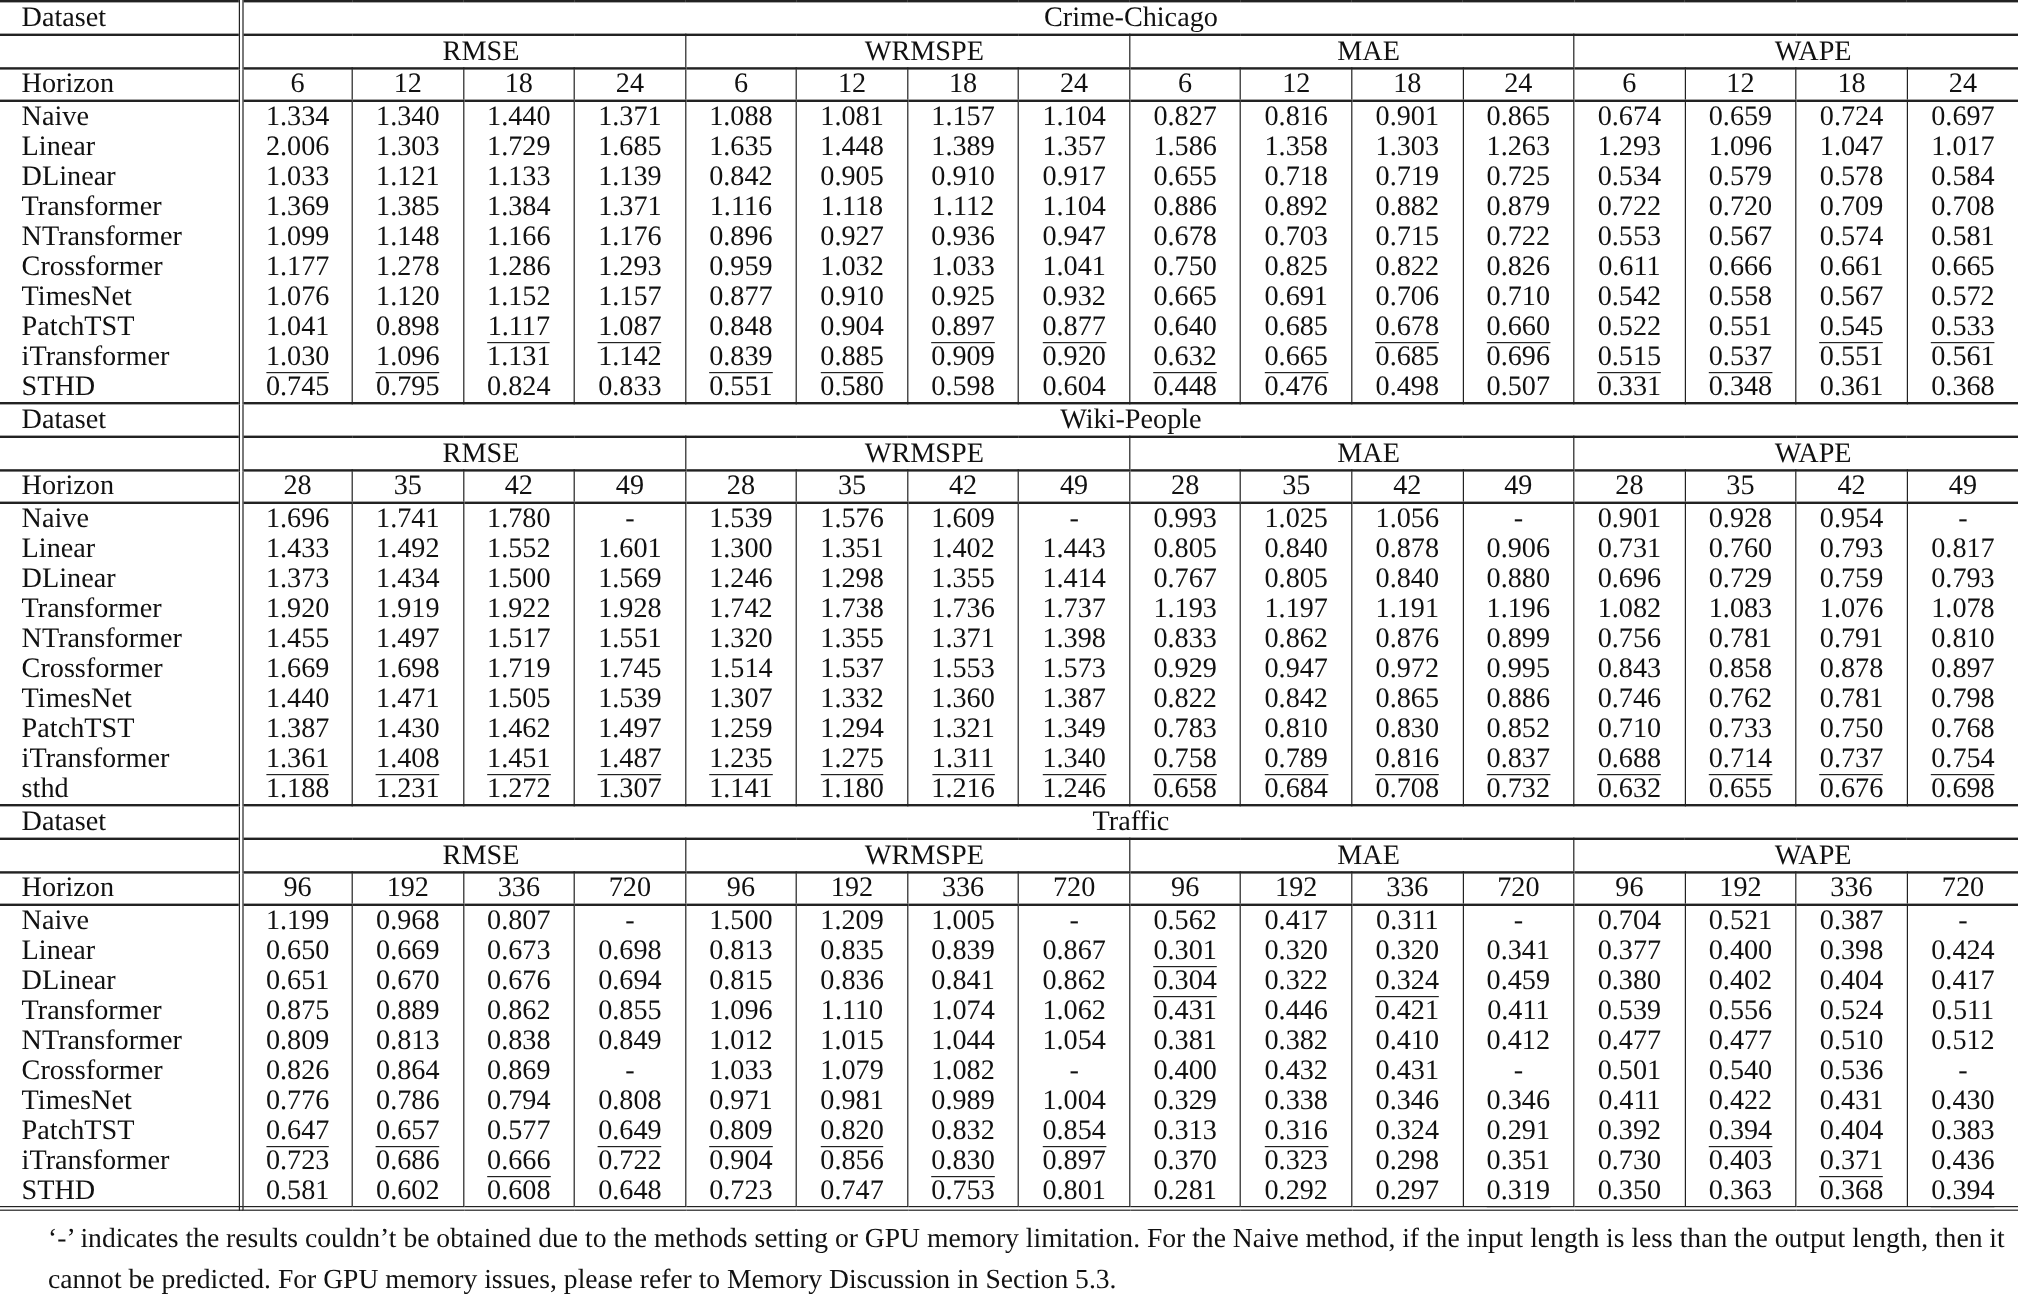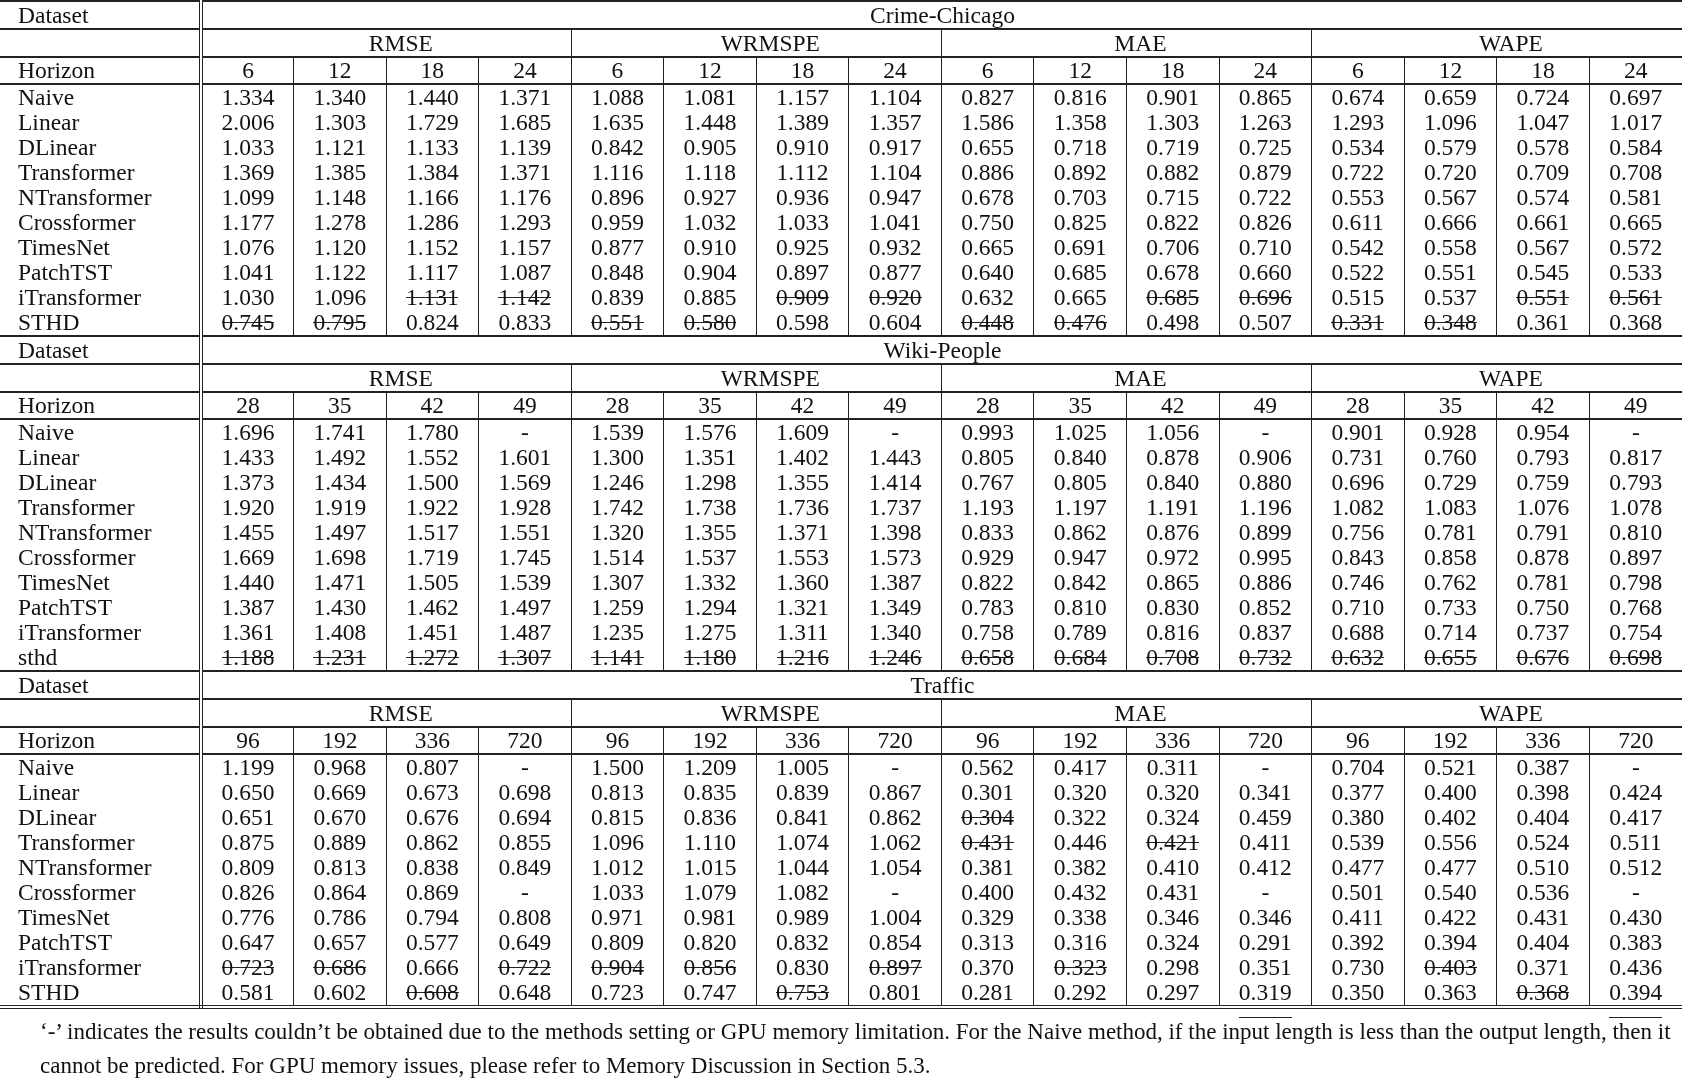--- a/index.html
+++ b/index.html
@@ -7,21 +7,21 @@
   table.res { border-collapse:collapse; width:1611px; table-layout:fixed; font-size:23.5px; line-height:23px; }
   table.res td { padding:0; text-align:center; white-space:nowrap; border-left:1.5px solid #222; }
   table.res td.lab { text-align:left; padding-left:18px; border-left:none; border-right:4px double #222; width:183px; }
   table.res td.first { border-left:none; }
   tr.ds td { border-top:2.5px solid #222; border-bottom:2px solid #222; height:26px; }
   tr.ds td.dsname { border-left:none; }
   tr.mt td { height:26px; border-bottom:2px solid #222;padding-left:28px; }
   tr.hz td { height:25px; border-bottom:2.5px solid #222; }
   tr.row td { height:25px; }
   tr.lastrow td { border-bottom:4px double #222; }
-  span.u { border-bottom:1.6px solid #222; padding-bottom:12px; }
+  span.u { border-bottom:1.6px solid #222; padding-bottom:0px; }
   span.b { font-weight:normal; }
   .note { font-size:23px; line-height:34px; padding:6px 0 0 40px; width:1640px; }
 </style>
 </head>
 <body>
 
 <table class="res">
   <colgroup>
     <col style="width:201px">
     <col span="16" style="width:92.56px">
@@ -186,21 +186,21 @@
         <td class=""><span>0.706</span></td>
         <td class=""><span>0.710</span></td>
         <td class=""><span>0.542</span></td>
         <td class=""><span>0.558</span></td>
         <td class=""><span>0.567</span></td>
         <td class=""><span>0.572</span></td>
       </tr>
       <tr class="row">
         <td class="lab">PatchTST</td>
         <td class="first"><span>1.041</span></td>
-        <td class=""><span>1.122</span></td>
+        <td class=""><span>0.898</span></td>
         <td class=""><span class="u">1.117</span></td>
         <td class=""><span class="u">1.087</span></td>
         <td class=""><span>0.848</span></td>
         <td class=""><span>0.904</span></td>
         <td class=""><span class="u">0.897</span></td>
         <td class=""><span class="u">0.877</span></td>
         <td class=""><span>0.640</span></td>
         <td class=""><span>0.685</span></td>
         <td class=""><span class="u">0.678</span></td>
         <td class=""><span class="u">0.660</span></td>

